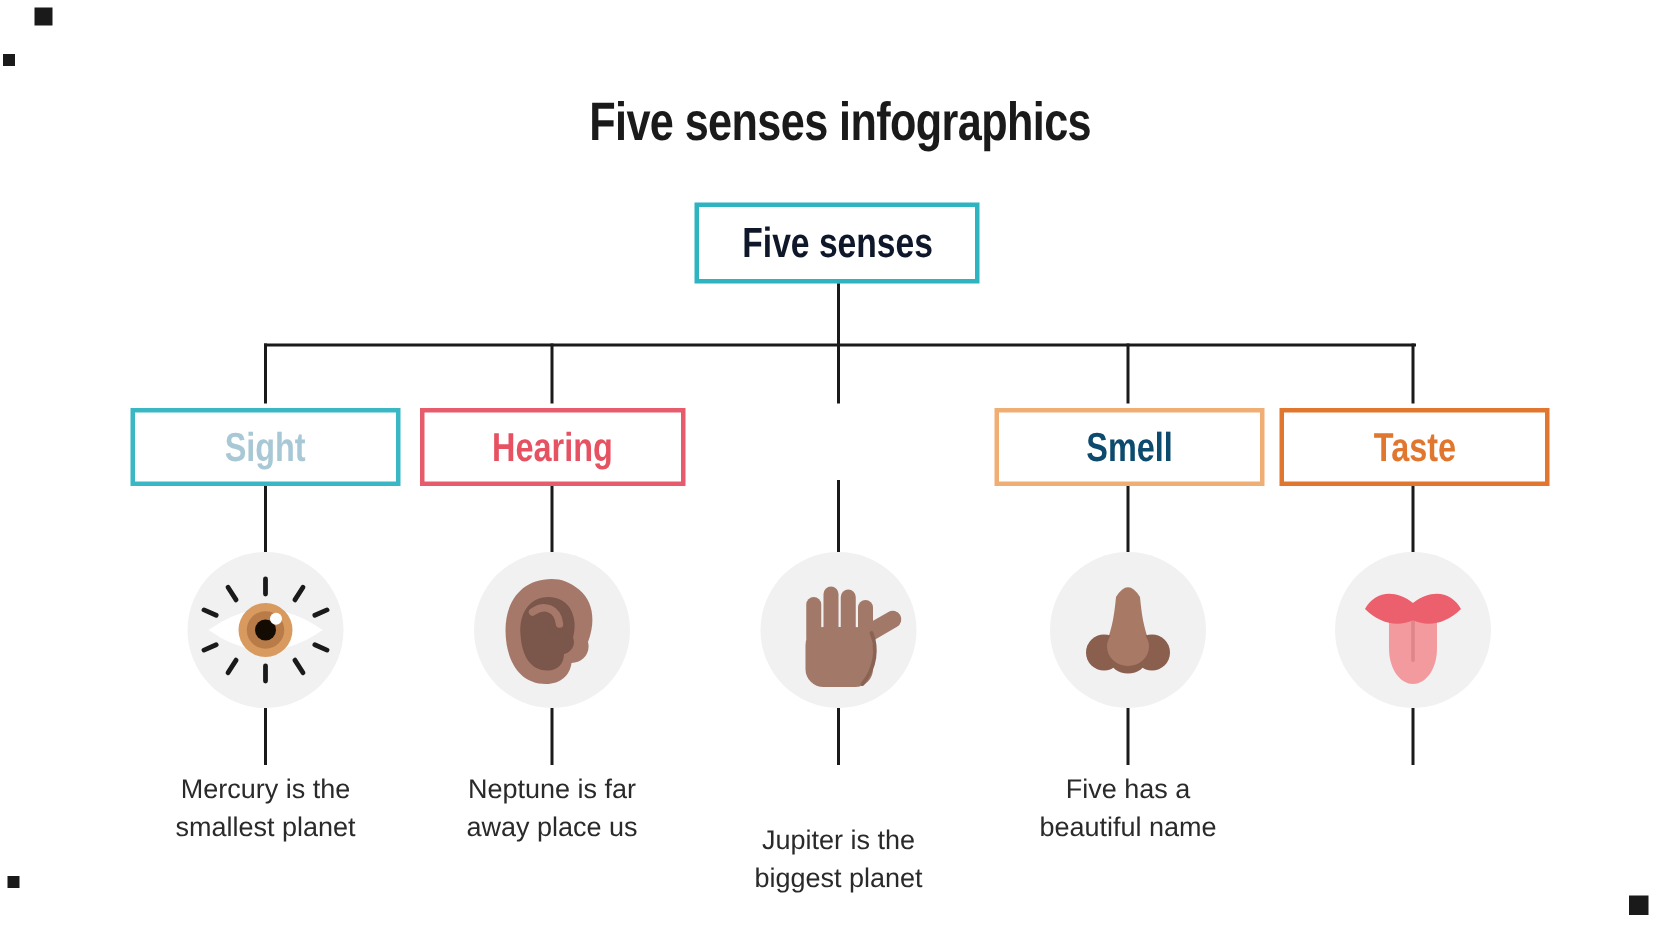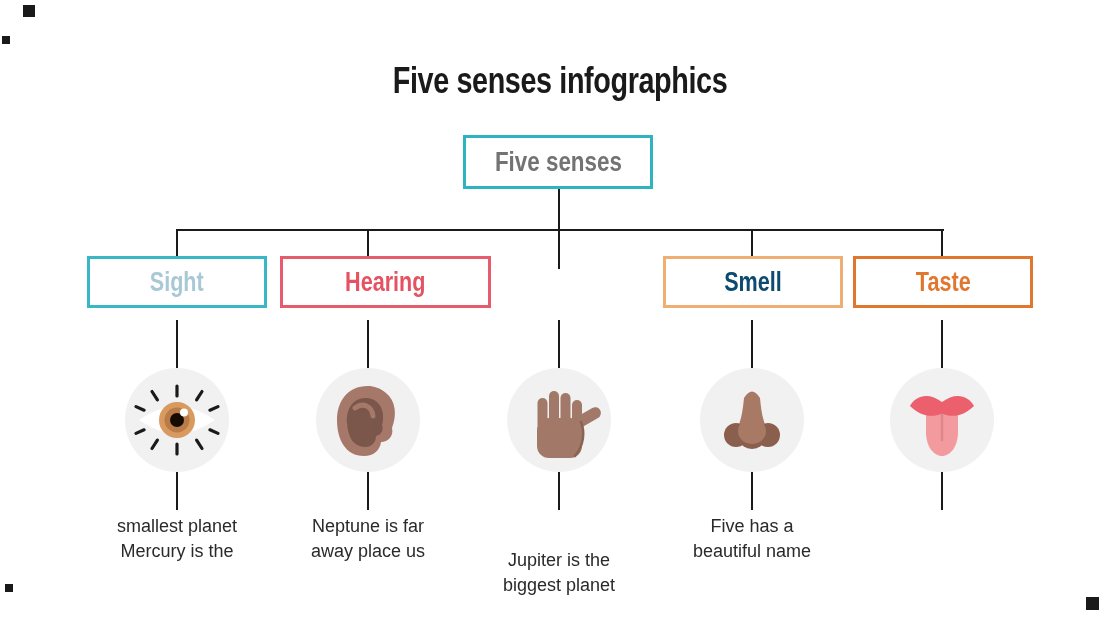--- a/index.html
+++ b/index.html
@@ -13,22 +13,22 @@
   .page-title {
     position:absolute; left:0; top:60px; width:1120px;
     text-align:center; font-size:36px; font-weight:bold; color:#1a1a1a;
     letter-spacing:-0.5px;
   }
   .node-box {
     position:absolute; display:flex; align-items:center; justify-content:center;
     background:#ffffff; border:3px solid #000;
   }
   .root-box { left:463px; top:135px; width:190px; height:54px; }
-  .root-box .lbl { font-size:28px; font-weight:bold; color:#737373; }
-  .sense-box { top:256px; height:52px; }
+  .root-box .lbl { font-size:28px; font-weight:bold; color:#0f172a; }
+  .sense-box { top:272px; height:52px; }
   .sense-box .lbl { font-size:27px; font-weight:bold; }
   .line { position:absolute; background:#1a1a1a; }
   .icon-circle {
     position:absolute; top:368px; width:104px; height:104px;
     border-radius:50%; background:#f1f1f2;
     display:flex; align-items:center; justify-content:center;
   }
   .icon-circle svg { width:104px; height:104px; display:block; }
   .desc {
     position:absolute; top:514px; width:200px; text-align:center;
@@ -75,21 +75,21 @@
 
   <div class="line" style="left:176px; top:472px; width:2px; height:38px;"></div>
   <div class="line" style="left:367px; top:472px; width:2px; height:38px;"></div>
   <div class="line" style="left:558px; top:472px; width:2px; height:38px;"></div>
   <div class="line" style="left:751px; top:472px; width:2px; height:38px;"></div>
   <div class="line" style="left:941px; top:472px; width:2px; height:38px;"></div>
 
   <div class="node-box sense-box" style="left: 87px; width: 180px; border-color: rgb(58, 183, 196);">
     <span class="lbl" style="color: rgb(169, 200, 214);"><span class="condensed">Sight</span></span>
   </div>
-  <div class="node-box sense-box" style="left: 280px; width: 211px; border-color: rgb(231, 92, 109);">
+  <div class="node-box sense-box" style="left: 280px; width: 177px; border-color: rgb(231, 92, 109);">
     <span class="lbl" style="color: rgb(231, 82, 99);"><span class="condensed">Hearing</span></span>
   </div>
   <div class="node-box sense-box" style="left: 663px; width: 180px; border-color: rgb(239, 174, 116);">
     <span class="lbl" style="color: #0c4a6e;"><span class="condensed">Smell</span></span>
   </div>
   <div class="node-box sense-box" style="left: 853px; width: 180px; border-color: rgb(225, 119, 46);">
     <span class="lbl" style="color: rgb(225, 119, 46); text-align: right;"><span class="condensed">Taste</span></span>
   </div>
 
   <div class="icon-circle" style="left:125px;">
@@ -142,22 +142,22 @@
   </div>
   <div class="icon-circle" style="left:890px;">
     <svg viewBox="0 0 104 104">
       <path d="M 36,40 L 36,64 C 36,79 44,88 52,88 C 60,88 68,79 68,64 L 68,40 Z" fill="#f29a9e"></path>
       <path d="M 52,44 L 52,72" stroke="#e0868b" stroke-width="2.5" stroke-linecap="round"></path>
       <path d="M 20,38 C 26,27 39,24 52,34 C 65,24 78,27 84,38 C 74,48 62,50 52,45.5 C 42,50 30,48 20,38 Z" fill="#ec5f6d"></path>
     </svg>
   </div>
 
   <div class="desc" style="left:77px;">
+    <div>Mercury is the</div>
     <div>smallest planet</div>
-    <div>Mercury is the</div>
   </div>
   <div class="desc" style="left:268px;">
     <div>Neptune is far</div>
     <div>away place us</div>
   </div>
   <div class="desc" style="left:459px;margin-top:34px;">
     <div>Jupiter is the</div>
     <div>biggest planet</div>
   </div>
   <div class="desc" style="left:652px;">

